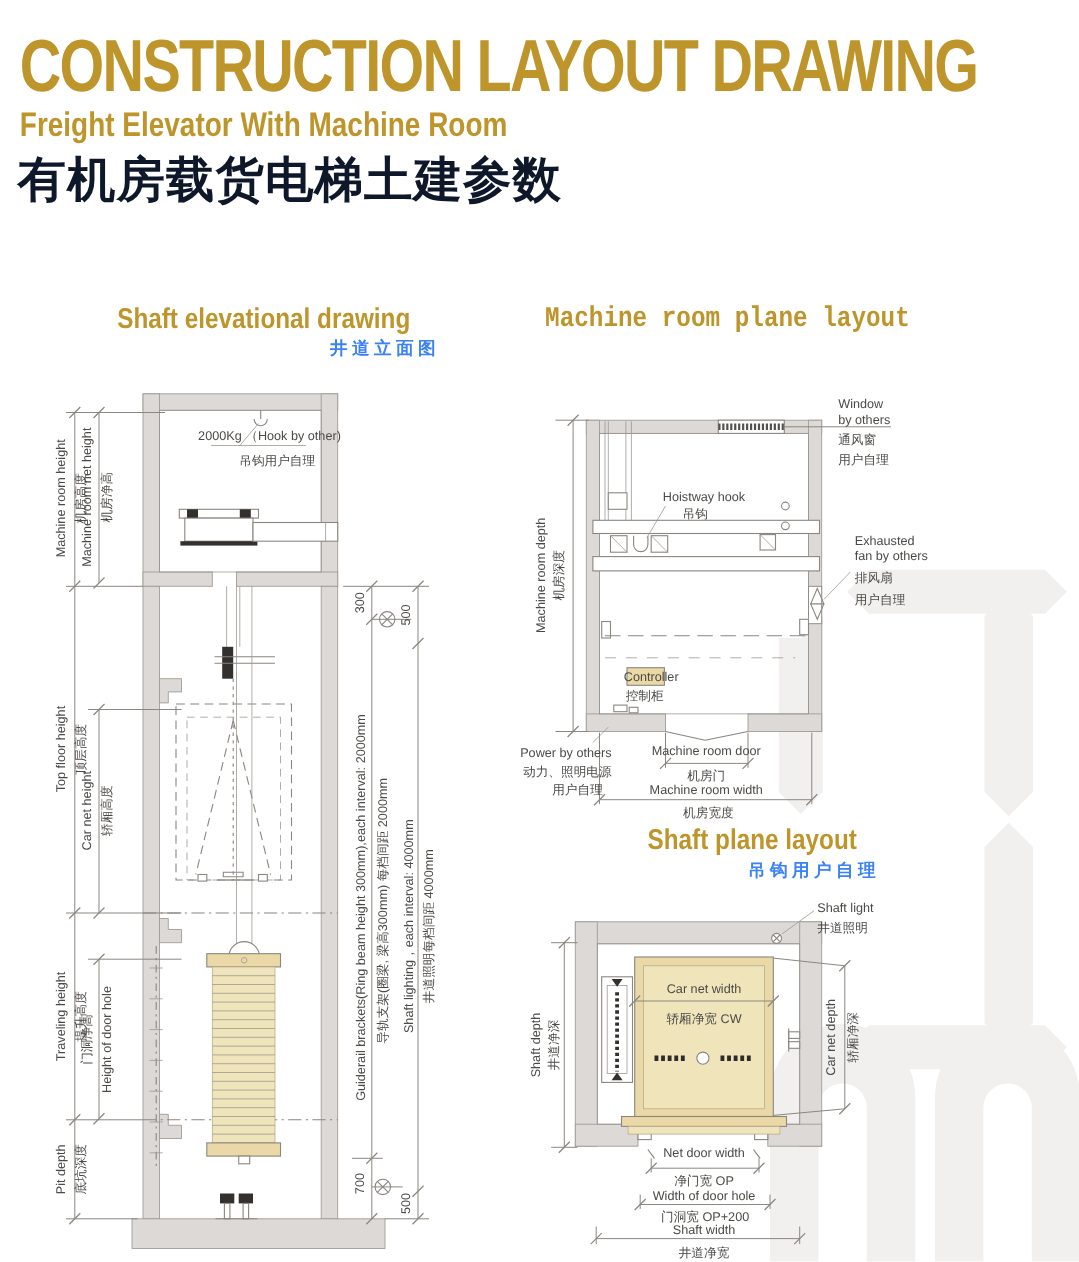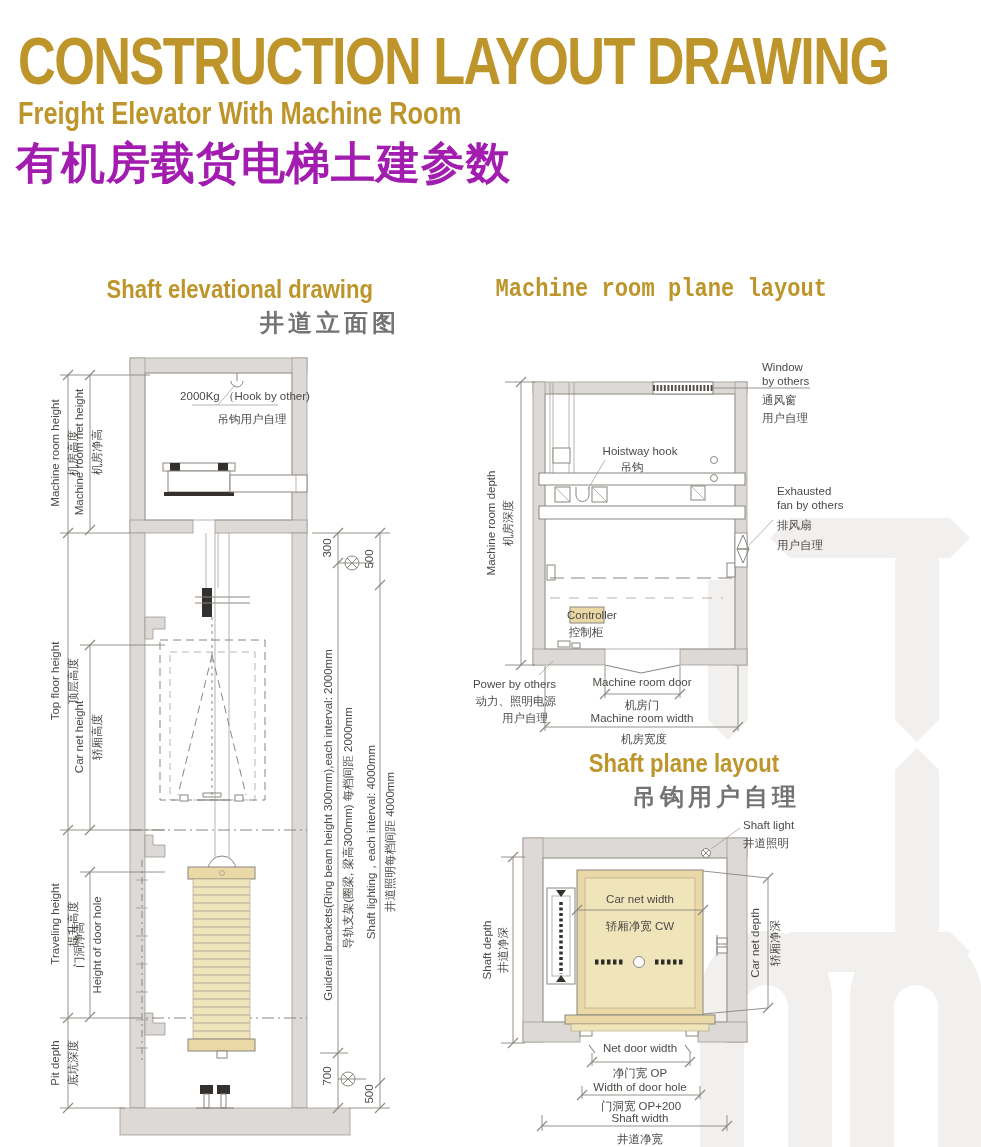--- a/index.html
+++ b/index.html
@@ -3,25 +3,25 @@
 <meta charset="utf-8">
 <style>
   html,body{margin:0;padding:0;background:#fff;}
   .page{position:relative;width:981px;height:1147px;background:#fff;overflow:hidden;
         font-family:"Liberation Sans","DejaVu Sans",sans-serif;}
   
   .h1{position:absolute;left:18px;top:22px;width:960px;color:#bd952a;font-weight:bold;
       font-size:67px;letter-spacing:-2px;transform:scaleX(.78);transform-origin:left top;white-space:nowrap;}
   .h2{position:absolute;left:18px;top:96px;color:#bd952a;font-weight:bold;font-size:31px;
       transform:scaleX(.82);transform-origin:left top;white-space:nowrap;}
-  .h3{position:absolute;left:16px;top:134px;color:#a21caf;font-weight:bold;font-size:44px;
+  .h3{position:absolute;left:16px;top:134px;color:#0f172a;font-weight:bold;font-size:44px;
       letter-spacing:1px;white-space:nowrap;}
   .sec-h{position:absolute;text-align:right;}
   .sec-h .en{color:#bd952a;font-weight:bold;font-size:26px;transform:scaleX(.85);transform-origin:center top;white-space:nowrap;}
-  .sec-h .cn{color:#737373;font-weight:bold;font-size:24px;letter-spacing:4px;margin-top:2px;white-space:nowrap;}
+  .sec-h .cn{color:#3b82f6;font-weight:bold;font-size:16px;letter-spacing:4px;margin-top:2px;white-space:nowrap;}
   
   svg{position:absolute;overflow:visible;}
   .wall{fill:#dcd9d6;stroke:#a09b94;stroke-width:.8;}
   .ln{stroke:#8a8680;stroke-width:1;fill:none;}
   .thin{stroke:#9a968f;stroke-width:.7;fill:none;}
   .dim{stroke:#8a8680;stroke-width:.9;fill:none;}
   .tk{stroke:#8a8680;stroke-width:1.1;fill:none;}
   .dark{fill:#33302d;stroke:none;}
   .wht{fill:#fff;stroke:#8a8680;stroke-width:1;}
   .beige{fill:#ead9a6;stroke:#8a8680;stroke-width:1;}

